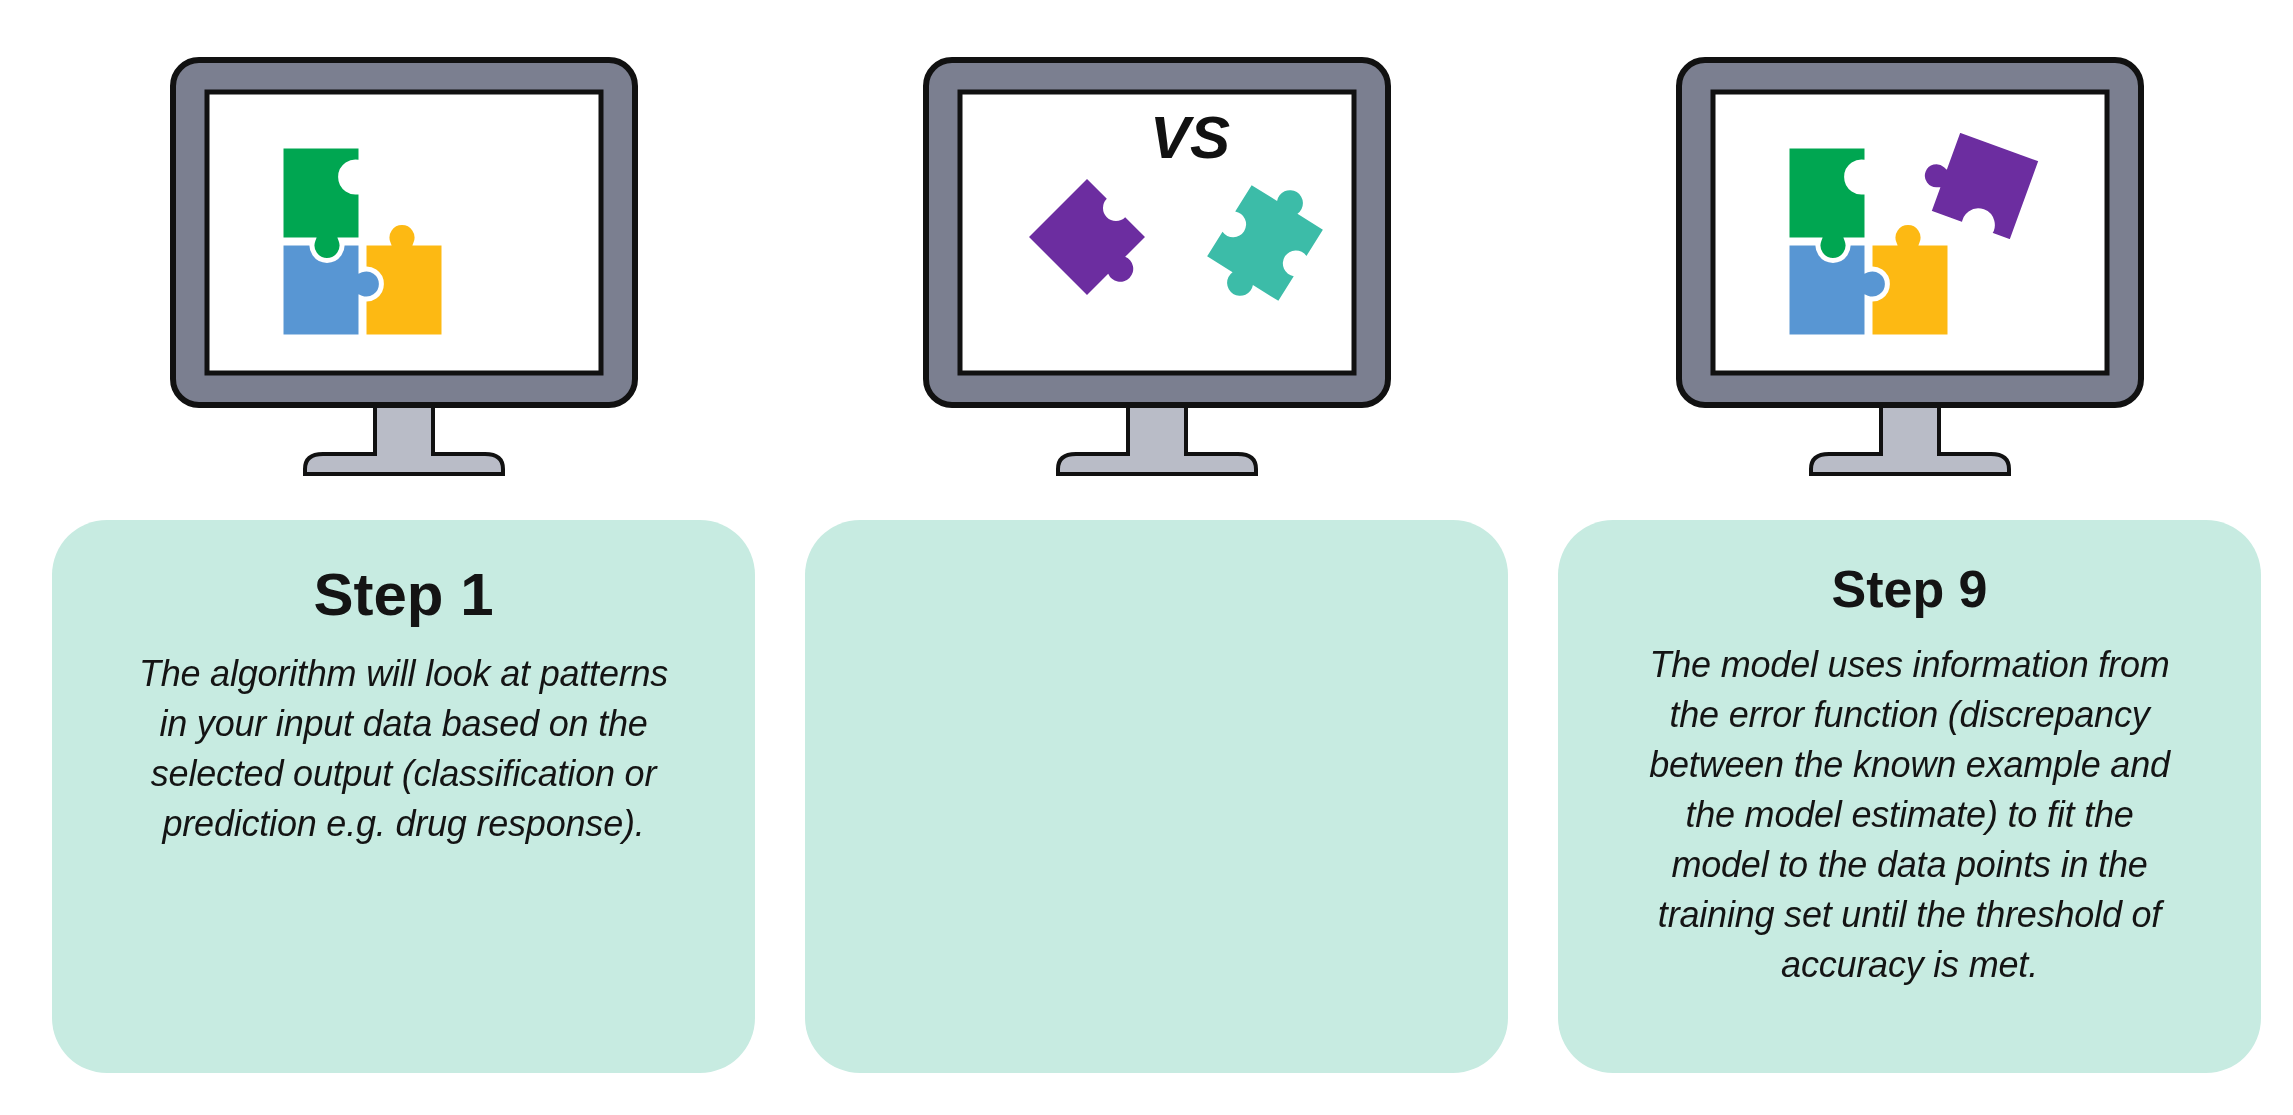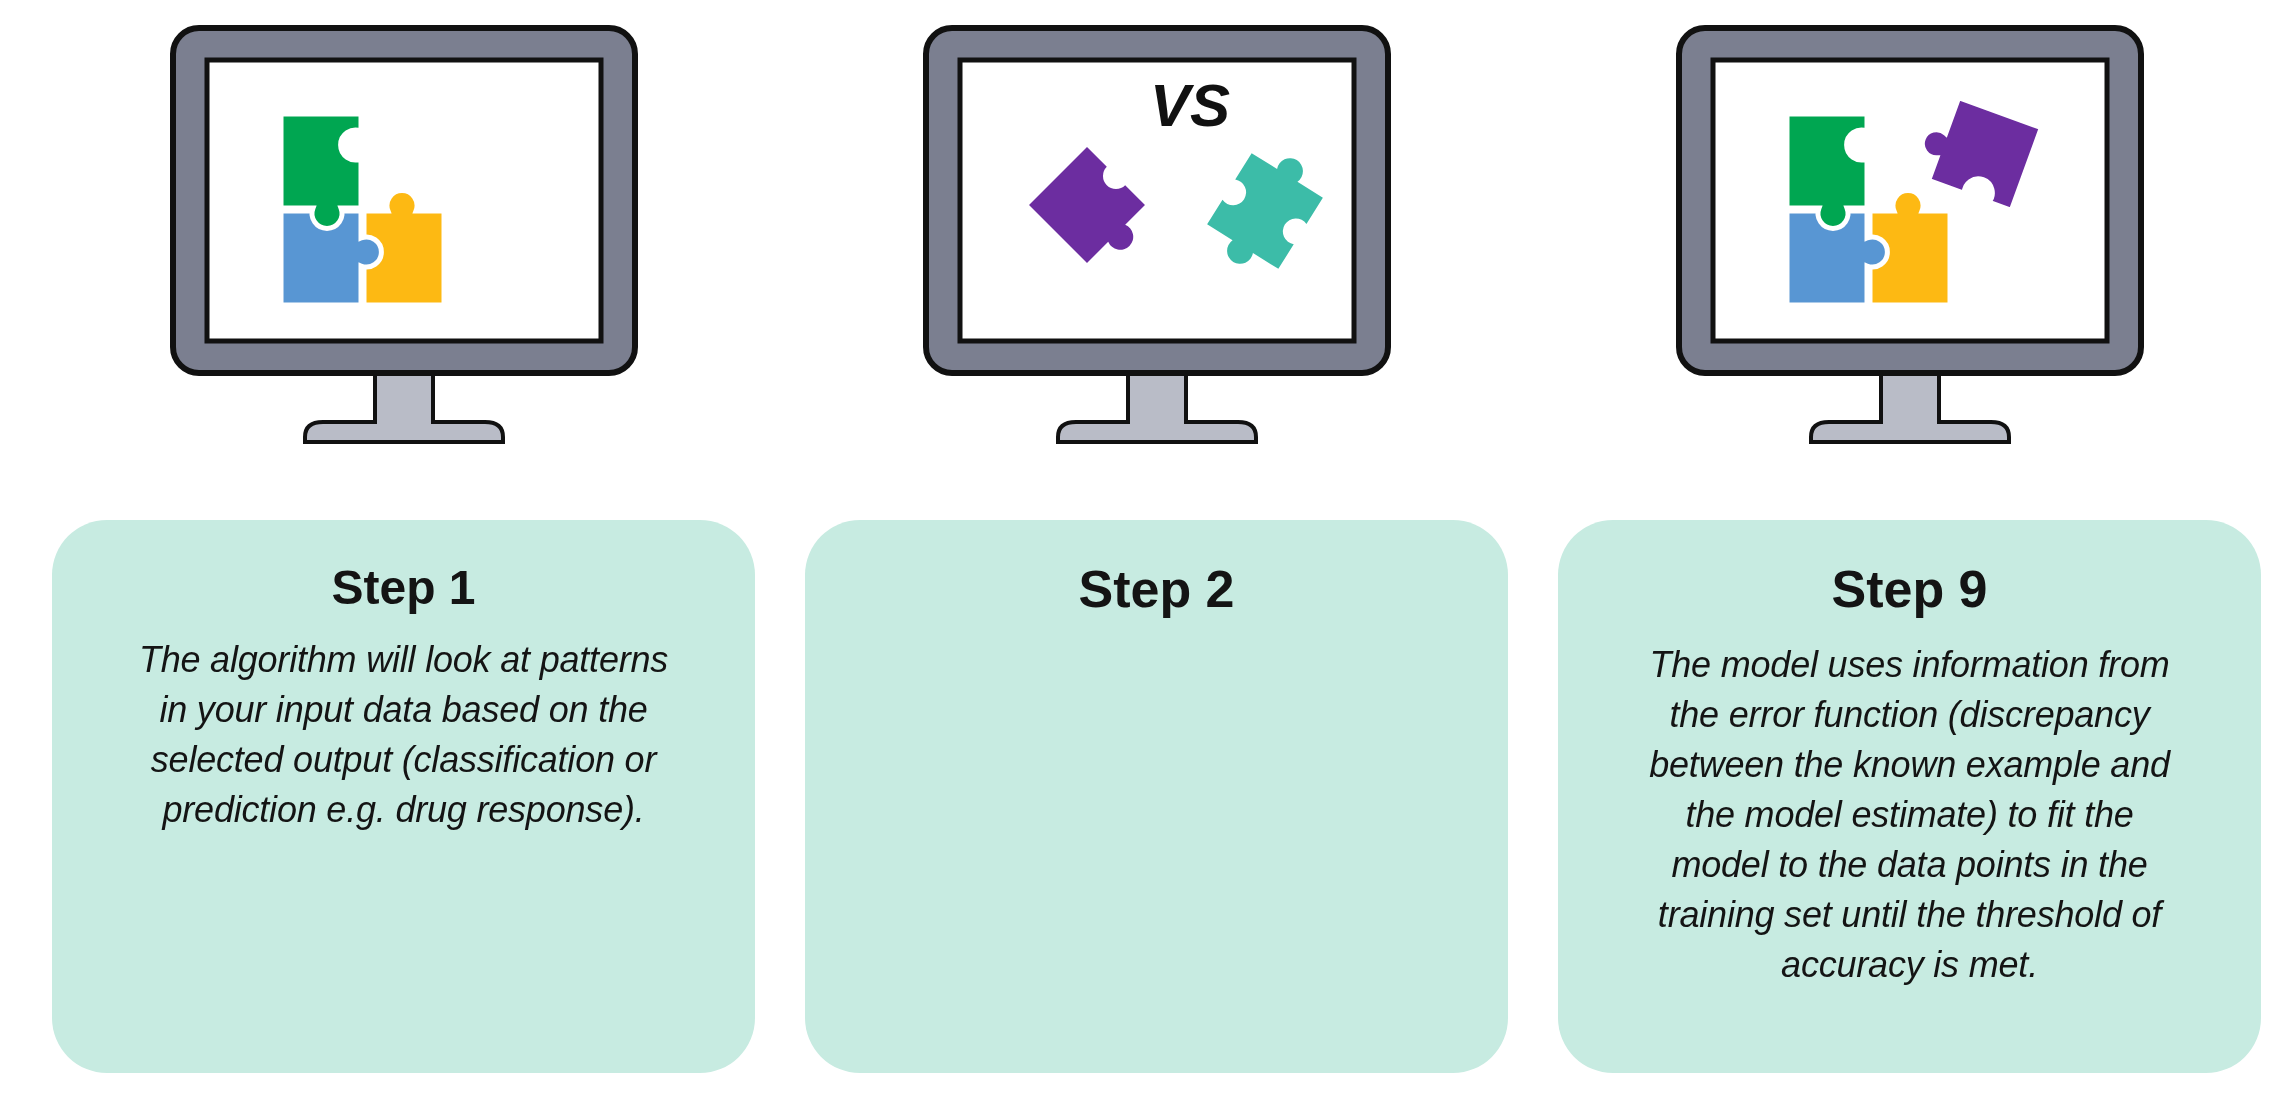--- a/index.html
+++ b/index.html
@@ -7,27 +7,27 @@
     width:2293px;height:1115px;background:#ffffff;
     font-family:"Liberation Sans",sans-serif;color:#141414;
     overflow:hidden;
   }
   .row{
     display:flex;gap:50px;padding:0 32px 0 52px;box-sizing:border-box;
   }
   .column{width:703px;flex:0 0 703px;display:flex;flex-direction:column;}
   .monitor-wrap{
     height:520px;display:flex;justify-content:center;align-items:flex-start;
-    padding-top:24px;box-sizing:border-box;
+    padding-top:56px;box-sizing:border-box;
   }
   .card{
     background:#c7ebe1;border-radius:55px;height:553px;box-sizing:border-box;
     padding:40px 28px 0 28px;text-align:center;
   }
-  .card-title{margin:0 0 20px 0;font-weight:bold;font-size:48px;line-height:1.15;}
+  .card-title{margin:0 0 20px 0;font-weight:bold;font-size:60px;line-height:1.15;}
   .col-2 .card-title,.col-3 .card-title{font-size:52px;}
   .card-body{
     margin:0;font-size:36px;line-height:50px;white-space:pre-line;
     letter-spacing:-0.2px;
     font-style:italic;
   }
   svg text{font-family:"Liberation Sans",sans-serif;}
 </style>
 </head>
 <body>
@@ -70,21 +70,20 @@
         </g>
 
         <g transform="translate(301 145) rotate(32 42 42)">
           <path d="M 0 0 H 30 A 13 13 0 1 1 54 0 H 84 V 31 A 13 13 0 1 0 84 55 V 84 H 54 A 13 13 0 1 1 30 84 H 0 V 55 A 13 13 0 1 0 0 31 Z" fill="#3cbca8"></path>
         </g>
 
         <text x="268" y="102" text-anchor="middle" font-size="60" font-weight="bold" font-style="italic" fill="#111111">VS</text>
       </svg>
     </div>
     <div class="card">
-      <h2 class="card-title">Step 2</h2>
     </div>
   </div>
 
   <div class="column col-3">
     <div class="monitor-wrap">
       <svg width="470" height="420" viewBox="0 0 470 420">
         <path d="M 206 346 L 206 398 L 154 398 Q 136 398 136 413 L 136 418 L 334 418 L 334 413 Q 334 398 316 398 L 264 398 L 264 346 Z" fill="#b9bcc7" stroke="#111111" stroke-width="4"></path>
         <rect x="4" y="4" width="462" height="345" rx="26" fill="#7b7f90" stroke="#111111" stroke-width="6"></rect>
         <rect x="38" y="36" width="394" height="281" fill="#ffffff" stroke="#111111" stroke-width="5"></rect>
         <path d="M 195 187 H 219 A 15 15 0 1 1 247 187 H 275 V 281 H 195 Z" fill="#fdb913" stroke="#ffffff" stroke-width="5"></path>

